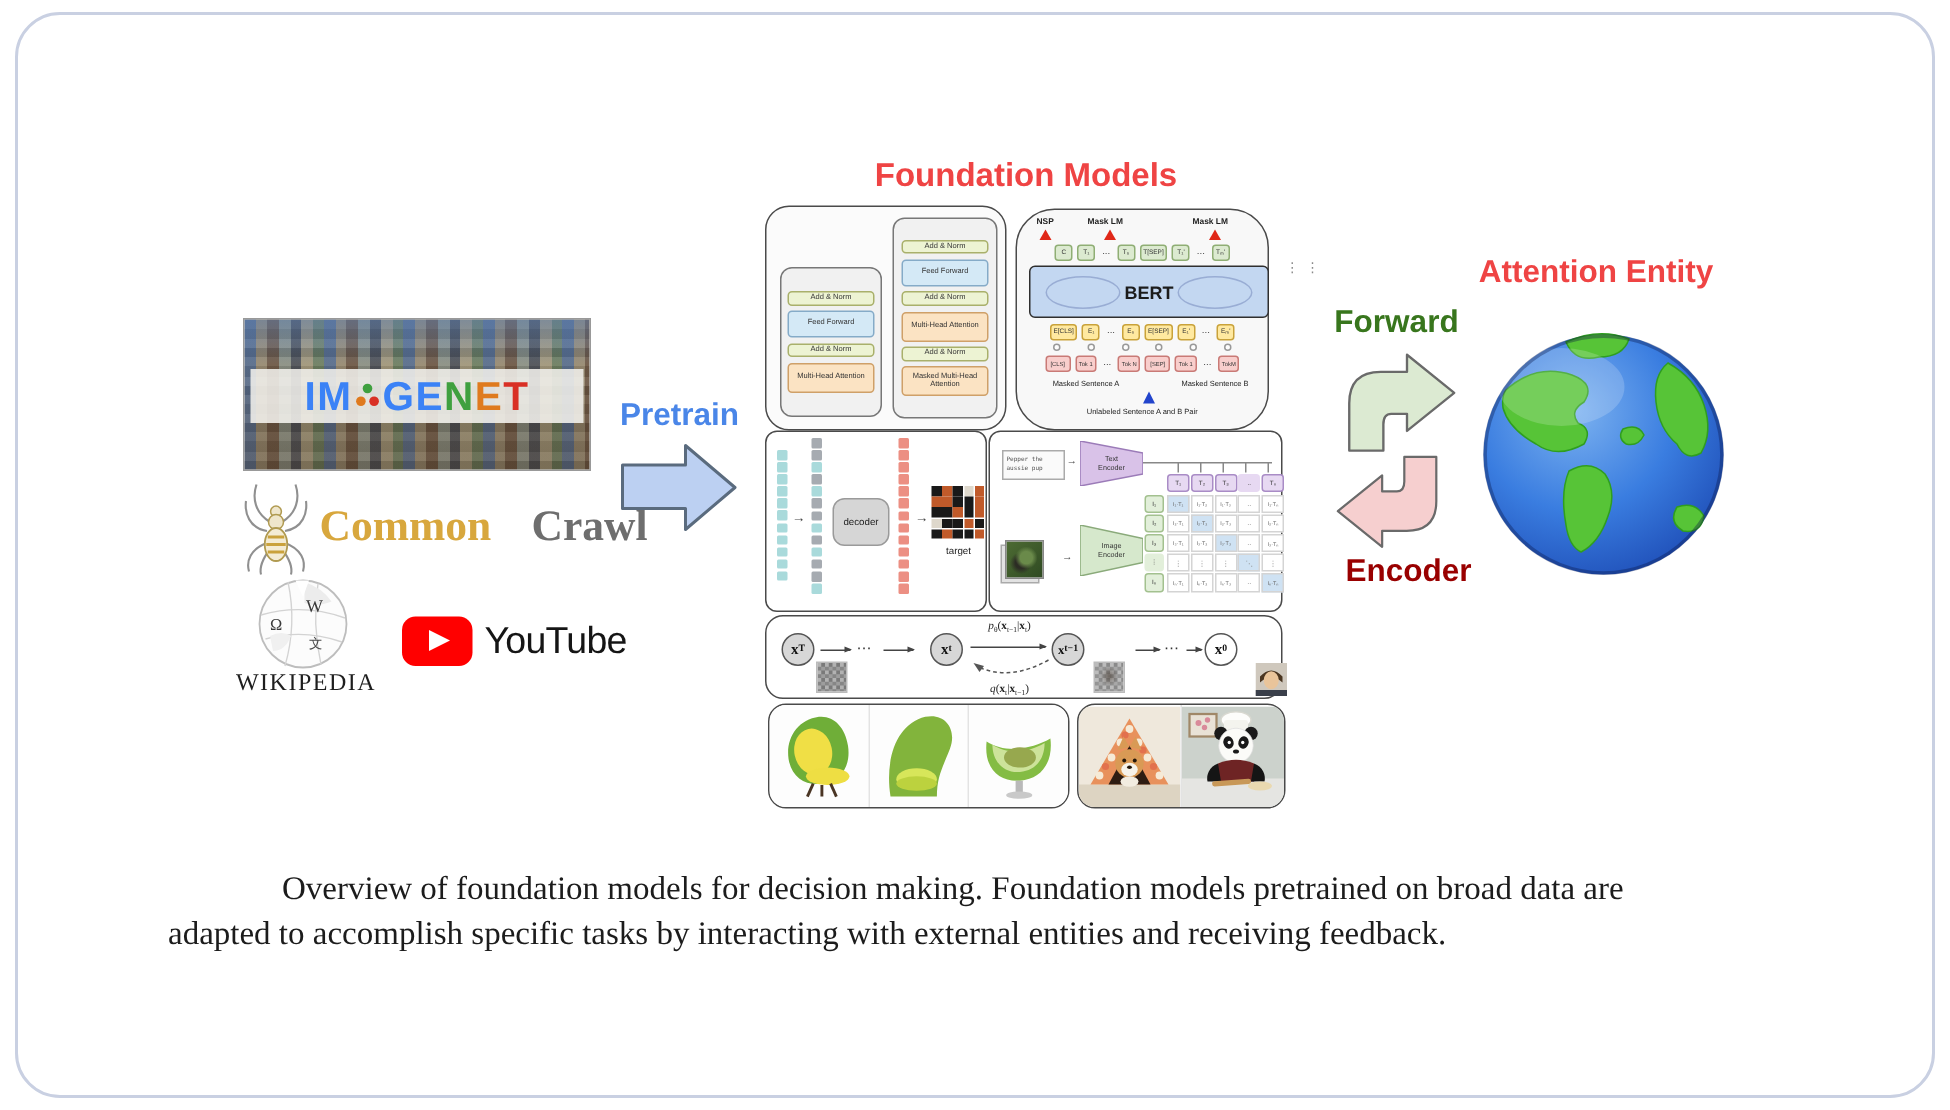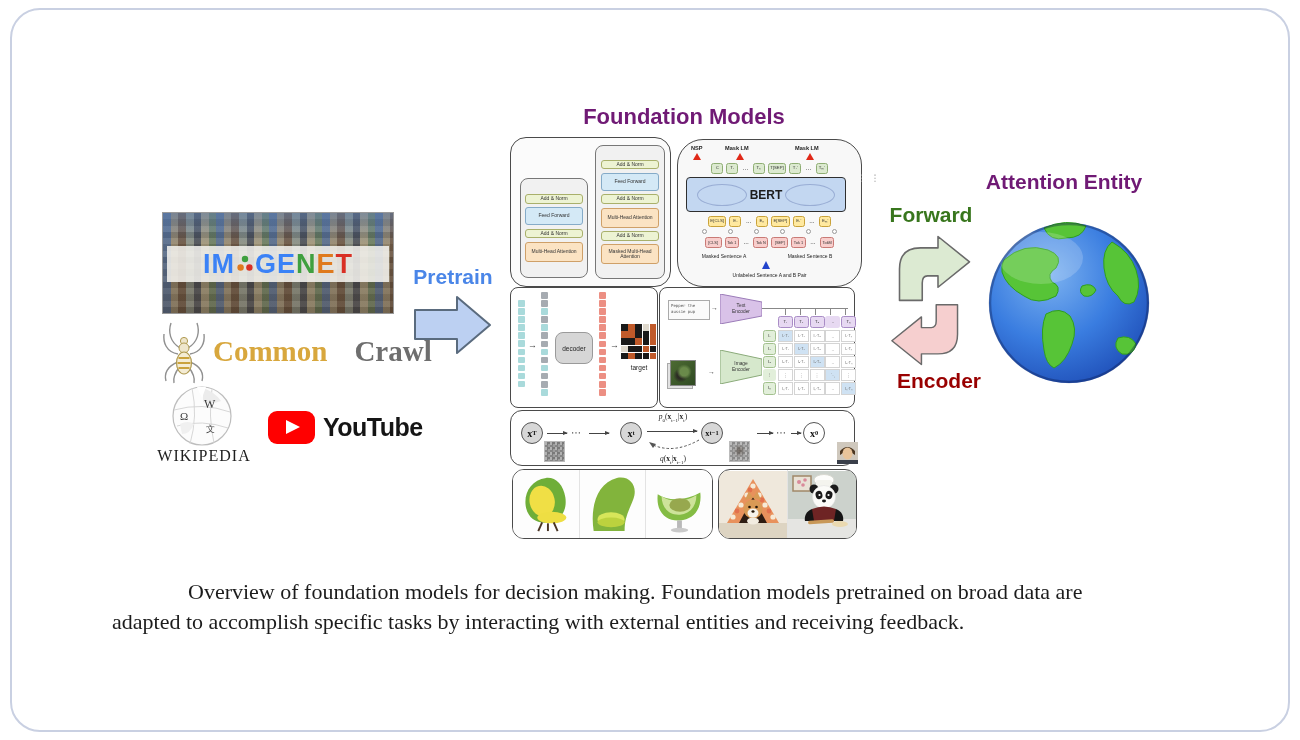--- a/index.html
+++ b/index.html
@@ -1,46 +1,46 @@
 <!DOCTYPE html>
 <html><head>
 <meta charset="utf-8">
 <style>
   *{margin:0;padding:0;box-sizing:border-box}
   html,body{width:1300px;height:740px;background:#fff;font-family:"Liberation Sans",sans-serif;overflow:hidden}
   .page{position:relative;width:1300px;height:740px}
   .abs{position:absolute}
   .frame{position:absolute;left:10px;right:10px;top:8px;bottom:8px;border:2px solid #c9d0e2;border-radius:30px;background:#fff}
-  .h1{position:absolute;font-weight:700;font-size:21px;line-height:1.15;color:#701a75;text-align:center}
+  .h1{position:absolute;font-weight:700;font-size:21px;line-height:1.15;color:#ef4444;text-align:center}
 
   
   .imagenet{position:absolute;left:162px;top:212px;width:232px;height:102px;overflow:hidden;border:1px solid #999}
   .mosaic{position:absolute;inset:0;background-color:#8a8878;background-image:
       linear-gradient(180deg, rgba(80,120,180,.45), rgba(0,0,0,0) 30%, rgba(60,40,20,.25) 90%),
       repeating-linear-gradient(90deg, rgba(70,100,150,.65) 0 8px, rgba(160,140,110,.6) 8px 15px, rgba(100,70,50,.65) 15px 23px, rgba(140,150,140,.55) 23px 31px, rgba(55,60,75,.65) 31px 38px, rgba(175,160,125,.6) 38px 46px, rgba(90,120,80,.55) 46px 53px),
       repeating-linear-gradient(0deg, rgba(0,0,0,.3) 0 6px, rgba(255,255,255,.22) 6px 12px, rgba(0,0,0,.18) 12px 19px, rgba(255,255,255,.12) 19px 25px)}
   .in-strip{position:absolute;left:4px;right:4px;top:33px;height:36px;background:rgba(241,240,236,.88);display:flex;align-items:center;justify-content:center;font-weight:700;font-size:27px;letter-spacing:1px}
   .in-gray{color:#3b82f6}
   .in-n{color:#3fa03f}.in-e{color:#df7a1e}.in-t{color:#d93025}
   .cc-row{position:absolute;left:160px;top:318px;display:flex;align-items:center;gap:5px}
   .cc-common{font-family:"Liberation Serif",serif;font-weight:700;font-size:29px;color:#d8a73d}
   .cc-crawl{font-family:"Liberation Serif",serif;font-weight:700;font-size:29px;color:#6e6e6e;margin-left:22px}
   .wiki-word{position:absolute;left:150px;top:447px;width:108px;text-align:center;font-family:"Liberation Serif",serif;font-size:16px;letter-spacing:1px;color:#1e1e1e}
   .yt-row{position:absolute;left:268px;top:411px;display:flex;align-items:center;gap:8px}
   .yt-badge{width:47px;height:33px;background:#ff0000;border-radius:9px;position:relative}
   .yt-badge::after{content:"";position:absolute;left:18px;top:9px;border-left:14px solid #fff;border-top:7.5px solid transparent;border-bottom:7.5px solid transparent}
-  .yt-word{font-weight:700;font-size:25px;letter-spacing:-.5px;color:#151515}
+  .yt-word{font-weight:400;font-size:25px;letter-spacing:-.5px;color:#151515}
 
   
   .pretrain{position:absolute;left:400px;top:265px;width:106px;text-align:center;font-weight:700;font-size:21px;color:#4a86e8}
 
   
   .panel{position:absolute;background:#fff;border:1.6px solid #4a4a4a}
   .p-tx{left:510px;top:137px;width:161px;height:150px;border-radius:16px;background:#fbfbfb}
-  .p-bert{left:677px;top:139px;width:185px;height:148px;border-radius:26px;background:#f8f8f8}
+  .p-bert{left:677px;top:139px;width:169px;height:148px;border-radius:26px;background:#f8f8f8}
   .p-mae{left:510px;top:287px;width:148px;height:121px;border-radius:8px}
   .p-clip{left:659px;top:287px;width:196px;height:121px;border-radius:8px}
   .p-diff{left:510px;top:410px;width:345px;height:56px;border-radius:12px}
   .p-avo{left:512px;top:469px;width:201px;height:70px;border-radius:12px;display:flex;overflow:hidden}
   .p-smp{left:718px;top:469px;width:139px;height:70px;border-radius:12px;display:flex;overflow:hidden}
 
   
   .txbox{position:absolute;border:1px solid #777;border-radius:8px;background:#f1f1f1;display:flex;flex-direction:column;align-items:center;justify-content:center;gap:3.5px;padding:3px}
   .tx-enc{left:9px;top:40px;width:68px;height:100px}
   .tx-dec{left:84px;top:7px;width:70px;height:134px}

